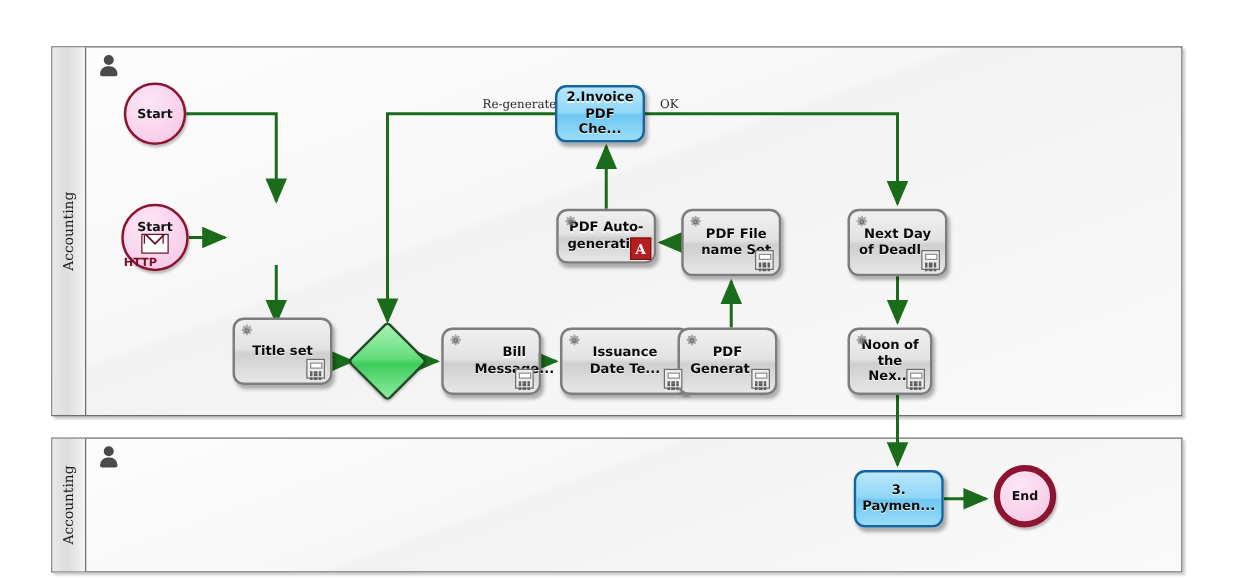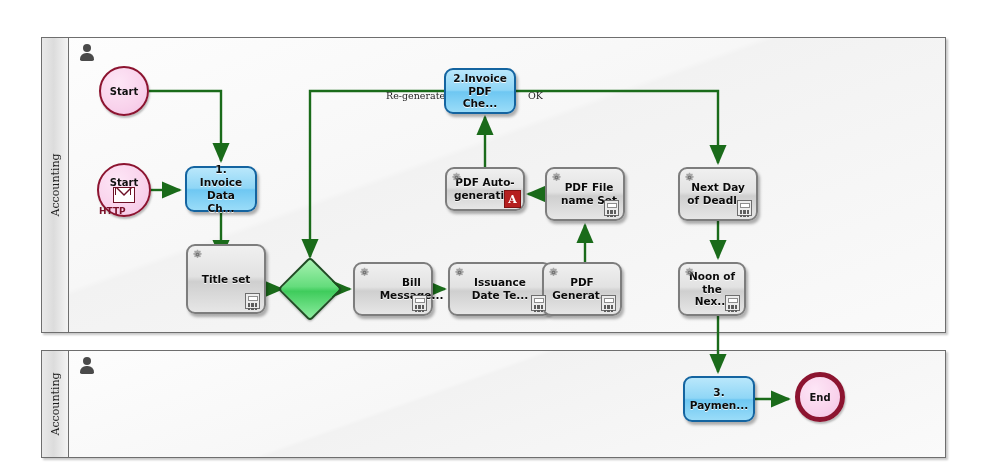--- a/index.html
+++ b/index.html
@@ -22,21 +22,21 @@
   .actor{position:absolute;width:14px;height:17px;}
   .actor .head{position:absolute;left:3px;top:0;width:8px;height:8px;
         border-radius:50%;background:#4a4a4a;}
   .actor .body{position:absolute;left:0;top:9px;width:14px;height:8px;
         background:#4a4a4a;border-radius:7px 7px 2px 2px;}
 
   
   .svgwrap{position:absolute;left:0;top:0;width:988px;height:465px;
            pointer-events:none;}
   .edgelbl{position:absolute;font-size:9.5px;color:#262626;
-        font-family:"DejaVu Serif","Liberation Serif",serif;white-space:nowrap;margin-top:12px;}
+        font-family:"DejaVu Serif","Liberation Serif",serif;white-space:nowrap;}
 
   
   .ev{position:absolute;border-radius:50%;box-sizing:border-box;
       display:flex;align-items:center;justify-content:center;flex-direction:column;
       background:radial-gradient(circle at 38% 32%,#fde6f6 0%,#f9d3ec 58%,#f2c3e3 100%);
       box-shadow:1px 2px 2px rgba(0,0,0,.25);}
   .ev.start{border:2px solid #8c1430;}
   .ev.end{border:5px solid #8c1430;}
   .ev .t{font-size:10px;font-weight:bold;color:#111;
          font-family:"DejaVu Sans","Liberation Sans",sans-serif;}
@@ -157,33 +157,30 @@
   </div>
 
   <div class="ev end" style="left:795px;top:372px;width:50px;height:50px;">
     <div class="t">End</div>
   </div>
 
   <div class="gw" style="left:287px;top:266px;">
     <div class="dm"></div>
   </div>
 
-  <div class="task blue" style="left:185px;top:166px;width:72px;height:46px;">
-    <span class="lbl">1. Invoice<br>Data Ch...</span>
-  </div>
 
   <div class="task blue" style="left:444px;top:68px;width:72px;height:46px;">
     <span class="lbl">2.Invoice<br>PDF Che...</span>
   </div>
 
   <div class="task blue" style="left:683px;top:376px;width:72px;height:46px;">
     <span class="lbl">3.<br>Paymen...</span>
   </div>
 
-  <div class="task grey" style="left:186px;top:244px;width:80px;height:70px;">
+  <div class="task grey" style="left:186px;top:254px;width:80px;height:54px;">
     <svg class="gear" viewBox="0 0 24 24">
       <path fill="#6f6f6f" d="M12 8a4 4 0 100 8 4 4 0 000-8zm0 2.2a1.8 1.8 0 110 3.6 1.8 1.8 0 010-3.6z"></path>
       <path fill="#6f6f6f" d="M10.6 1.5h2.8l.4 2.4 1.7.7 2-1.4 2 2-1.4 2 .7 1.7 2.4.4v2.8l-2.4.4-.7 1.7 1.4 2-2 2-2-1.4-1.7.7-.4 2.4h-2.8l-.4-2.4-1.7-.7-2 1.4-2-2 1.4-2-.7-1.7-2.4-.4V9.3l2.4-.4.7-1.7-1.4-2 2-2 2 1.4 1.7-.7z" opacity=".55"></path>
     </svg>
     <span class="lbl">Title set</span>
     <div class="calc">
       <div class="scr"></div>
       <div class="keys">
           <i></i>
           <i></i>

